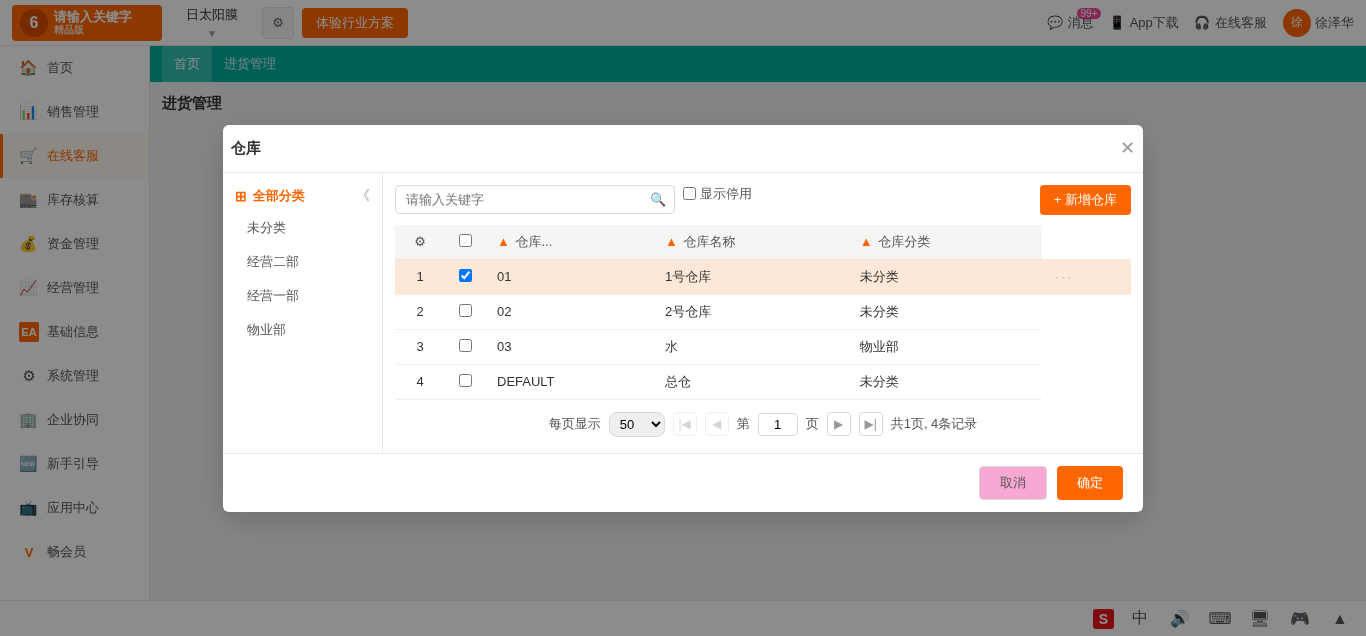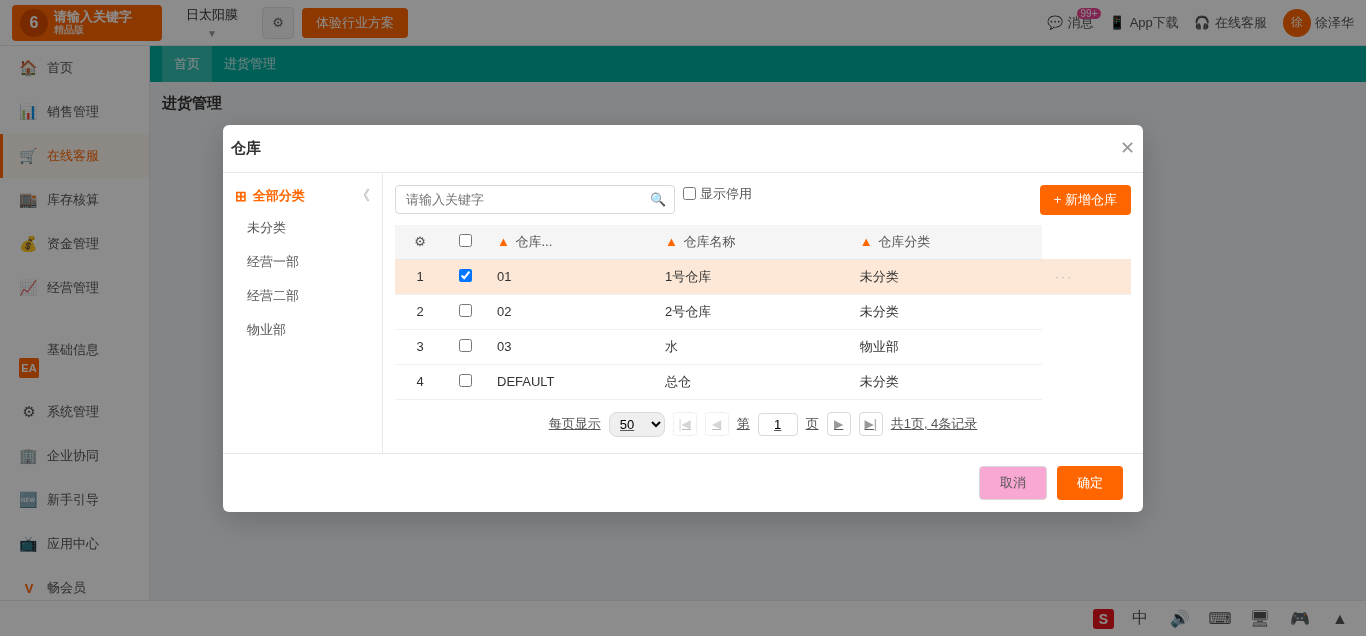--- a/index.html
+++ b/index.html
@@ -98,21 +98,21 @@
     .wh-table { width: 100%; border-collapse: collapse; font-size: 13px; }
     .wh-table th { background: #f5f5f5; color: #555; font-weight: normal; padding: 8px 12px; text-align: left; border-bottom: 1px solid #e8e8e8; white-space: nowrap; }
     .wh-table td { padding: 8px 12px; border-bottom: 1px solid #f0f0f0; color: #333; }
     .wh-table tr.highlighted td { background: #fde8d8; }
     .wh-table .num-col { width: 50px; text-align: center; }
     .wh-table .check-col { width: 40px; text-align: center; }
     .wh-table .gear-col { width: 50px; text-align: center; }
     .sort-icon { color: #f60; margin-right: 2px; }
 
     
-    .pagination { display: flex; align-items: center; justify-content: center; gap: 8px; padding: 12px 0 4px; font-size: 13px; color: #555; text-decoration: underline; }
+    .pagination { display: flex; align-items: center; justify-content: center; gap: 8px; padding: 12px 0 4px; font-size: 13px; color: #555; }
     .page-select { border: 1px solid #d9d9d9; border-radius: 8px; padding: 3px 6px; font-size: 13px; }
     .page-btn { width: 24px; height: 24px; border: 1px solid #d9d9d9; border-radius: 4px; background: #fff; cursor: pointer; display: flex; align-items: center; justify-content: center; color: #999; font-size: 12px; }
     .page-btn:disabled { opacity: 0.4; cursor: default; }
     .page-input { width: 40px; border: 1px solid #d9d9d9; border-radius: 4px; padding: 3px 6px; text-align: center; font-size: 13px; }
 
     
     .dialog-footer { padding: 12px 20px; border-top: 1px solid #e8e8e8; display: flex; justify-content: flex-end; gap: 10px; }
     .btn-cancel { background: #f9a8d4; color: #555; border: 1px solid #d9d9d9; padding: 7px 20px; border-radius: 4px; cursor: pointer; font-size: 13px; }
     .btn-confirm { background: #f60; color: #fff; border: none; padding: 7px 20px; border-radius: 4px; cursor: pointer; font-size: 13px; }
 
@@ -194,21 +194,21 @@
   </div>
   <div class="sidebar-item">
     <span class="s-icon">💰</span>
     <span>资金管理</span>
   </div>
   <div class="sidebar-item">
     <span class="s-icon">📈</span>
     <span>经营管理</span>
   </div>
   <div class="sidebar-item">
-    <span class="s-icon" style="font-size:11px;background:#f60;color:#fff;border-radius:2px;padding:1px 2px;font-weight:bold;margin-top:36px;">EA</span>
+    <span class="s-icon" style="font-size:11px;background:#f60;color:#fff;border-radius:2px;padding:1px 2px;font-weight:bold;">EA</span>
     <span>基础信息</span>
   </div>
   <div class="sidebar-item">
     <span class="s-icon">⚙</span>
     <span>系统管理</span>
   </div>
   <div class="sidebar-item">
     <span class="s-icon">🏢</span>
     <span>企业协同</span>
   </div>
@@ -247,22 +247,22 @@
 
       <div class="cat-sidebar">
         <div class="cat-header">
           <div class="cat-all">
             <span style="font-size:14px;">⊞</span>
             <span>全部分类</span>
           </div>
           <span class="cat-collapse">《</span>
         </div>
         <div class="cat-item">未分类</div>
+        <div class="cat-item">经营二部</div>
         <div class="cat-item">经营一部</div>
-        <div class="cat-item">经营二部</div>
         <div class="cat-item">物业部</div>
       </div>
 
       <div class="dialog-content">
 
         <div class="search-bar">
           <div class="search-input-wrap">
             <input type="text" class="search-input" placeholder="请输入关键字" style="">
             <span class="search-icon">🔍</span>
           </div>

